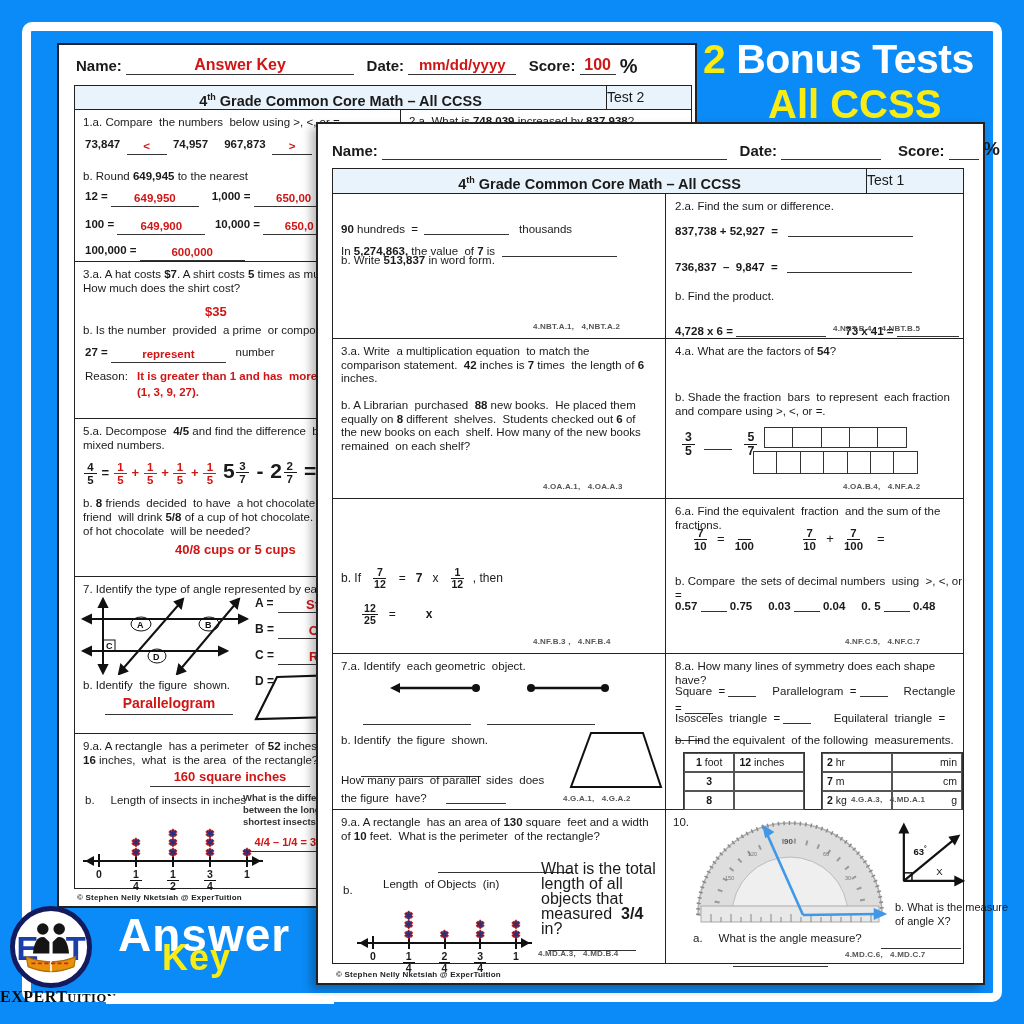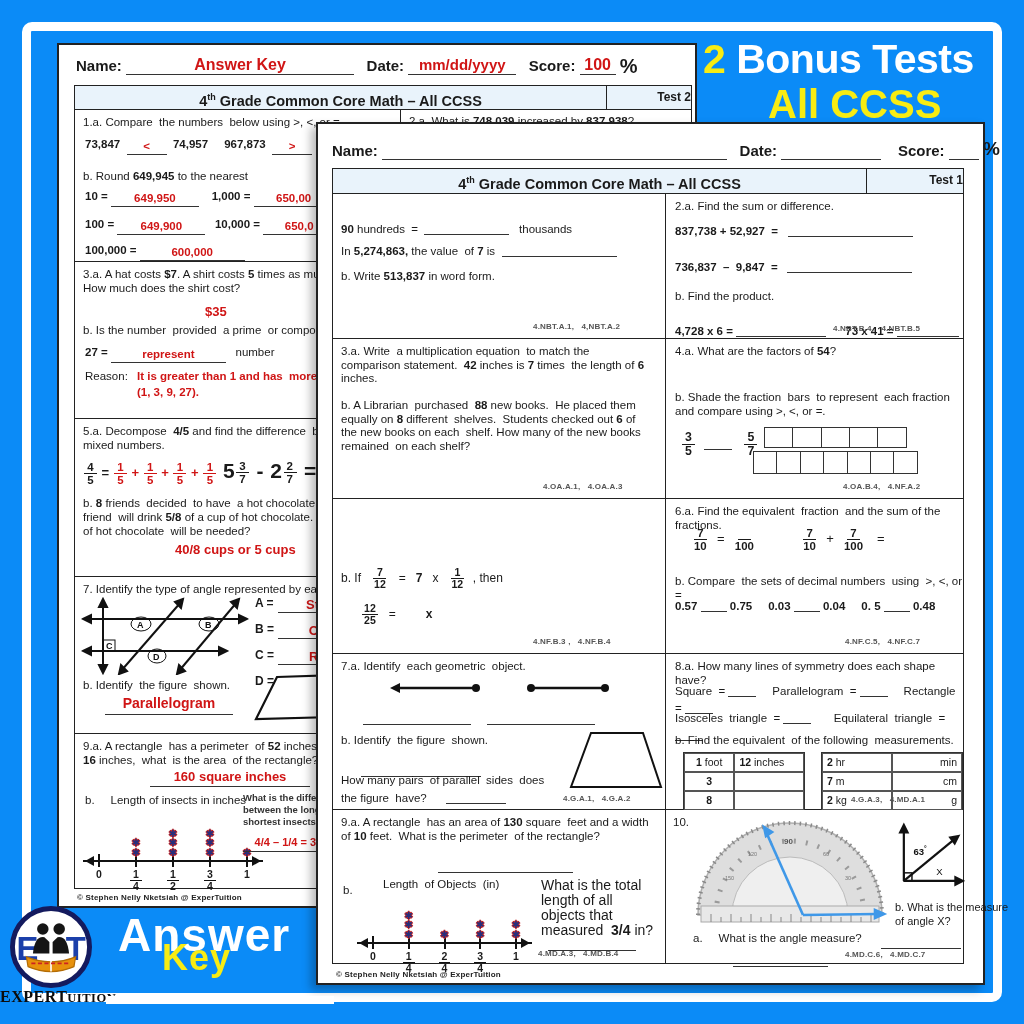--- a/index.html
+++ b/index.html
@@ -13,21 +13,21 @@
   .b,.t .b{font-weight:bold}
   .r{color:#d01515}
   .sup{font-size:.62em;vertical-align:super}
   .std{font-size:8px;color:#555;font-weight:bold;letter-spacing:.2px;white-space:pre}
   .blank{display:inline-block;border-bottom:1.4px solid #333;height:14px;line-height:13px;
          text-align:center;color:#d01515;font-weight:bold;vertical-align:-2px;overflow:visible}
   .hdrrow{position:absolute;display:flex;font-size:15px;font-weight:bold;white-space:pre}
   .hdrrow .blank{height:17px;font-size:15px;line-height:15px}
   .titlebar{position:absolute;display:flex;background:#e9f3fb;border:1.6px solid #222;box-sizing:border-box}
   .titlebar .tmain{flex:1;text-align:center;font-weight:bold;font-size:14.5px;line-height:22px}
-  .titlebar .tcell{border-left:1.6px solid #222;text-align:right;font-weight:bold;font-size:12px;line-height:22px}
+  .titlebar .tcell{border-left:1.6px solid #222;text-align:left;font-weight:normal;font-size:14px;line-height:22px}
   .trow{position:absolute;border:1.6px solid #222;border-top:none;box-sizing:border-box;background:#fff}
   .frac{display:inline-flex;flex-direction:column;align-items:center;vertical-align:middle;
         line-height:1.05;margin:0 1px;font-size:.88em;font-weight:bold}
   .frac .fn{border-bottom:1.4px solid currentColor;padding:0 2px;min-width:9px;min-height:1em;text-align:center}
   .frac .fd{padding:0 2px;text-align:center}
   .bigeq{font-size:21px;font-weight:bold;letter-spacing:.5px}
   .bigeq .frac{font-size:.55em}
   .plot{position:absolute}
   .nline{position:absolute;left:0;right:0;border-top:2.4px solid #111}
   .nlarrow{position:absolute;width:0;height:0;border:5px solid transparent}
@@ -69,21 +69,21 @@
     <div class="tmain t" style="font-size:14.5px;font-weight:bold;line-height:22px"><span>4</span><span class="sup">th</span><span> Grade Common Core Math – All CCSS</span></div>
     <div class="tcell" style="width:84px">Test 2</div>
   </div>
 
   <div class="trow" style="left:15px;top:65px;width:618px;height:152px">
     <div class="abs" style="left:325px;top:0;bottom:0;width:0;border-left:1.4px solid #222"></div>
     <div class="abs t" style="left:334px;top:5px;width:280px"><span>2.a. What is </span><span class="b">748.039</span><span> increased by </span><span class="b">837.938</span><span>?</span></div>
     <div class="abs t" style="left:8px;top:6px;width:312px"><span>1.a. Compare  the numbers  below using &gt;, &lt;, or =.</span></div>
     <div class="abs t" style="left:10px;top:28px;width:312px"><span class="b">73,847</span><span>  </span><span class="blank" style="width: 40px;">&lt;</span><span>  </span><span class="b">74,957</span><span>     </span><span class="b">967,873</span><span>  </span><span class="blank" style="width: 40px;">&gt;</span></div>
     <div class="abs t" style="left:8px;top:60px;width:312px"><span>b. Round </span><span class="b">649,945</span><span> to the nearest</span></div>
-    <div class="abs t" style="left:10px;top:80px;width:320px"><span class="b">10 =</span><span> </span><span class="blank" style="width: 88px;">649,950</span><span>    </span><span class="b">1,000 =</span><span> </span><span class="blank" style="width: 80px;">650,00</span></div>
+    <div class="abs t" style="left:10px;top:80px;width:320px"><span class="b">12 =</span><span> </span><span class="blank" style="width: 88px;">649,950</span><span>    </span><span class="b">1,000 =</span><span> </span><span class="blank" style="width: 80px;">650,00</span></div>
     <div class="abs t" style="left:10px;top:108px;width:320px"><span class="b">100 =</span><span> </span><span class="blank" style="width: 88px;">649,900</span><span>   </span><span class="b">10,000 =</span><span> </span><span class="blank" style="width: 72px;">650,0</span></div>
     <div class="abs t" style="left:10px;top:134px;width:320px"><span class="b">100,000 =</span><span> </span><span class="blank" style="width: 105px;">600,000</span></div>
     <div class="abs std" style="right:298px;top:139px">4.NBT.A.2,</div>
   </div>
 
   <div class="trow" style="left:15px;top:217px;width:618px;height:157px">
     <div class="abs t" style="left:8px;top:6px;width:316px"><span>3.a. A hat costs </span><span class="b">$7</span><span>. A shirt costs </span><span class="b">5</span><span> times as much as</span></div>
     <div class="abs t" style="left:8px;top:20px;width:312px"><span>How much does the shirt cost?</span></div>
     <div class="abs b r" style="left:130px;top:42px;font-size:13px">$35</div>
     <div class="abs t" style="left:8px;top:62px;width:316px"><span>b. Is the number  provided  a prime  or composite  numb</span></div>
@@ -219,21 +219,21 @@
   </div>
   <div class="titlebar" style="left:14px;top:44px;width:632px;height:26px">
     <div class="tmain t" style="font-size:14.5px;font-weight:bold;line-height:23px"><span>4</span><span class="sup">th</span><span> Grade Common Core Math – All CCSS</span></div>
     <div class="tcell" style="width:96px;line-height:23px">Test 1</div>
   </div>
 
   <div class="trow" style="left:14px;top:70px;width:632px;height:145px">
     <div class="abs" style="left:332px;top:0;bottom:0;border-left:1.4px solid #222"></div>
     <div class="abs t" style="left:8px;top:26px;width:316px"><span class="b">90</span><span> hundreds  =  </span><span class="blank" style="width: 85px;"></span><span>   thousands</span></div>
     <div class="abs t" style="left:8px;top:48px;width:320px"><span>In </span><span class="b">5,274,863,</span><span> the value  of </span><span class="b">7</span><span> is  </span><span class="blank" style="width: 115px;"></span></div>
-    <div class="abs t" style="left:8px;top:76px;width:316px"><span>b. Write </span><span class="b">513,837</span><span> in word form.</span></div>
+    <div class="abs t" style="left:8px;top:60px;width:316px"><span>b. Write </span><span class="b">513,837</span><span> in word form.</span></div>
     <div class="abs std" style="left:200px;top:128px">4.NBT.A.1,   4,NBT.A.2</div>
     <div class="abs t" style="left:342px;top:6px;width:280px"><span>2.a. Find the sum or difference.</span></div>
     <div class="abs t" style="left:342px;top:28px;width:285px"><span class="b">837,738 + 52,927  =</span><span>   </span><span class="blank" style="width: 125px;"></span></div>
     <div class="abs t" style="left:342px;top:64px;width:285px"><span class="b">736,837  –  9,847  =</span><span>   </span><span class="blank" style="width: 125px;"></span></div>
     <div class="abs t" style="left:342px;top:96px;width:280px"><span>b. Find the product.</span></div>
     <div class="abs t" style="left:342px;top:128px;width:288px"><span class="b">4,728 x 6 =</span><span> </span><span class="blank" style="width: 90px;"></span><span>      </span><span class="b">73 x 41 =</span><span> </span><span class="blank" style="width: 62px;"></span></div>
     <div class="abs std" style="left:500px;top:130px">4.NBT.B.4,   4.NBT.B.5</div>
   </div>
 
   <div class="trow" style="left:14px;top:215px;width:632px;height:160px">
@@ -350,21 +350,21 @@
           <span class="star">✱</span>
           <span class="star">✱</span>
         </div>
         <div class="tick" style="left: 158px; top: 46px; height: 13px;"></div>
         <div class="plbl" style="left: 147px; top: 61px; width: 24px;">1</div>
         <div class="starcol" style="left: 153px; bottom: 29px; width: 12px;">
           <span class="star">✱</span>
           <span class="star">✱</span>
         </div>
       </div>
-    <div class="abs t" style="left:208px;top:68px;width:118px;font-size:14px;line-height:15px"><span>What is the total length of all objects that measured  </span><span class="b">3/4</span><span> in?</span></div>
+    <div class="abs t" style="left:208px;top:51px;width:118px;font-size:16px;line-height:15px"><span>What is the total length of all objects that measured  </span><span class="b">3/4</span><span> in?</span></div>
     <div class="abs t" style="left:215px;top:126px"><span class="blank" style="width: 88px;"></span></div>
     <div class="abs std" style="left:205px;top:139px">4.MD.A.3,   4.MD.B.4</div>
     <div class="abs t" style="left:340px;top:6px">10.</div>
     <svg class="abs" style="left:352px;top:8px" width="210" height="112" viewBox="0 0 210 112">
       <path d="M13 97 A 92 92 0 0 1 197 97 Z" fill="#dedede" stroke="#b0b0b0" stroke-width="1.5"></path>
       <path d="M13 97 A 92 92 0 0 1 197 97" fill="none" stroke="#8a8a8a" stroke-width="4" stroke-dasharray="1.5 4"></path>
       <path d="M31 97 A 74 74 0 0 1 179 97" fill="none" stroke="#9a9a9a" stroke-width="5" stroke-dasharray="2 10"></path>
       <path d="M47 97 A 58 58 0 0 1 163 97 Z" fill="#efefef" stroke="#bbb" stroke-width="1"></path>
       <text x="99" y="26" font-size="8" fill="#555" font-weight="bold">90</text>
       <g font-size="5.5" fill="#777">

